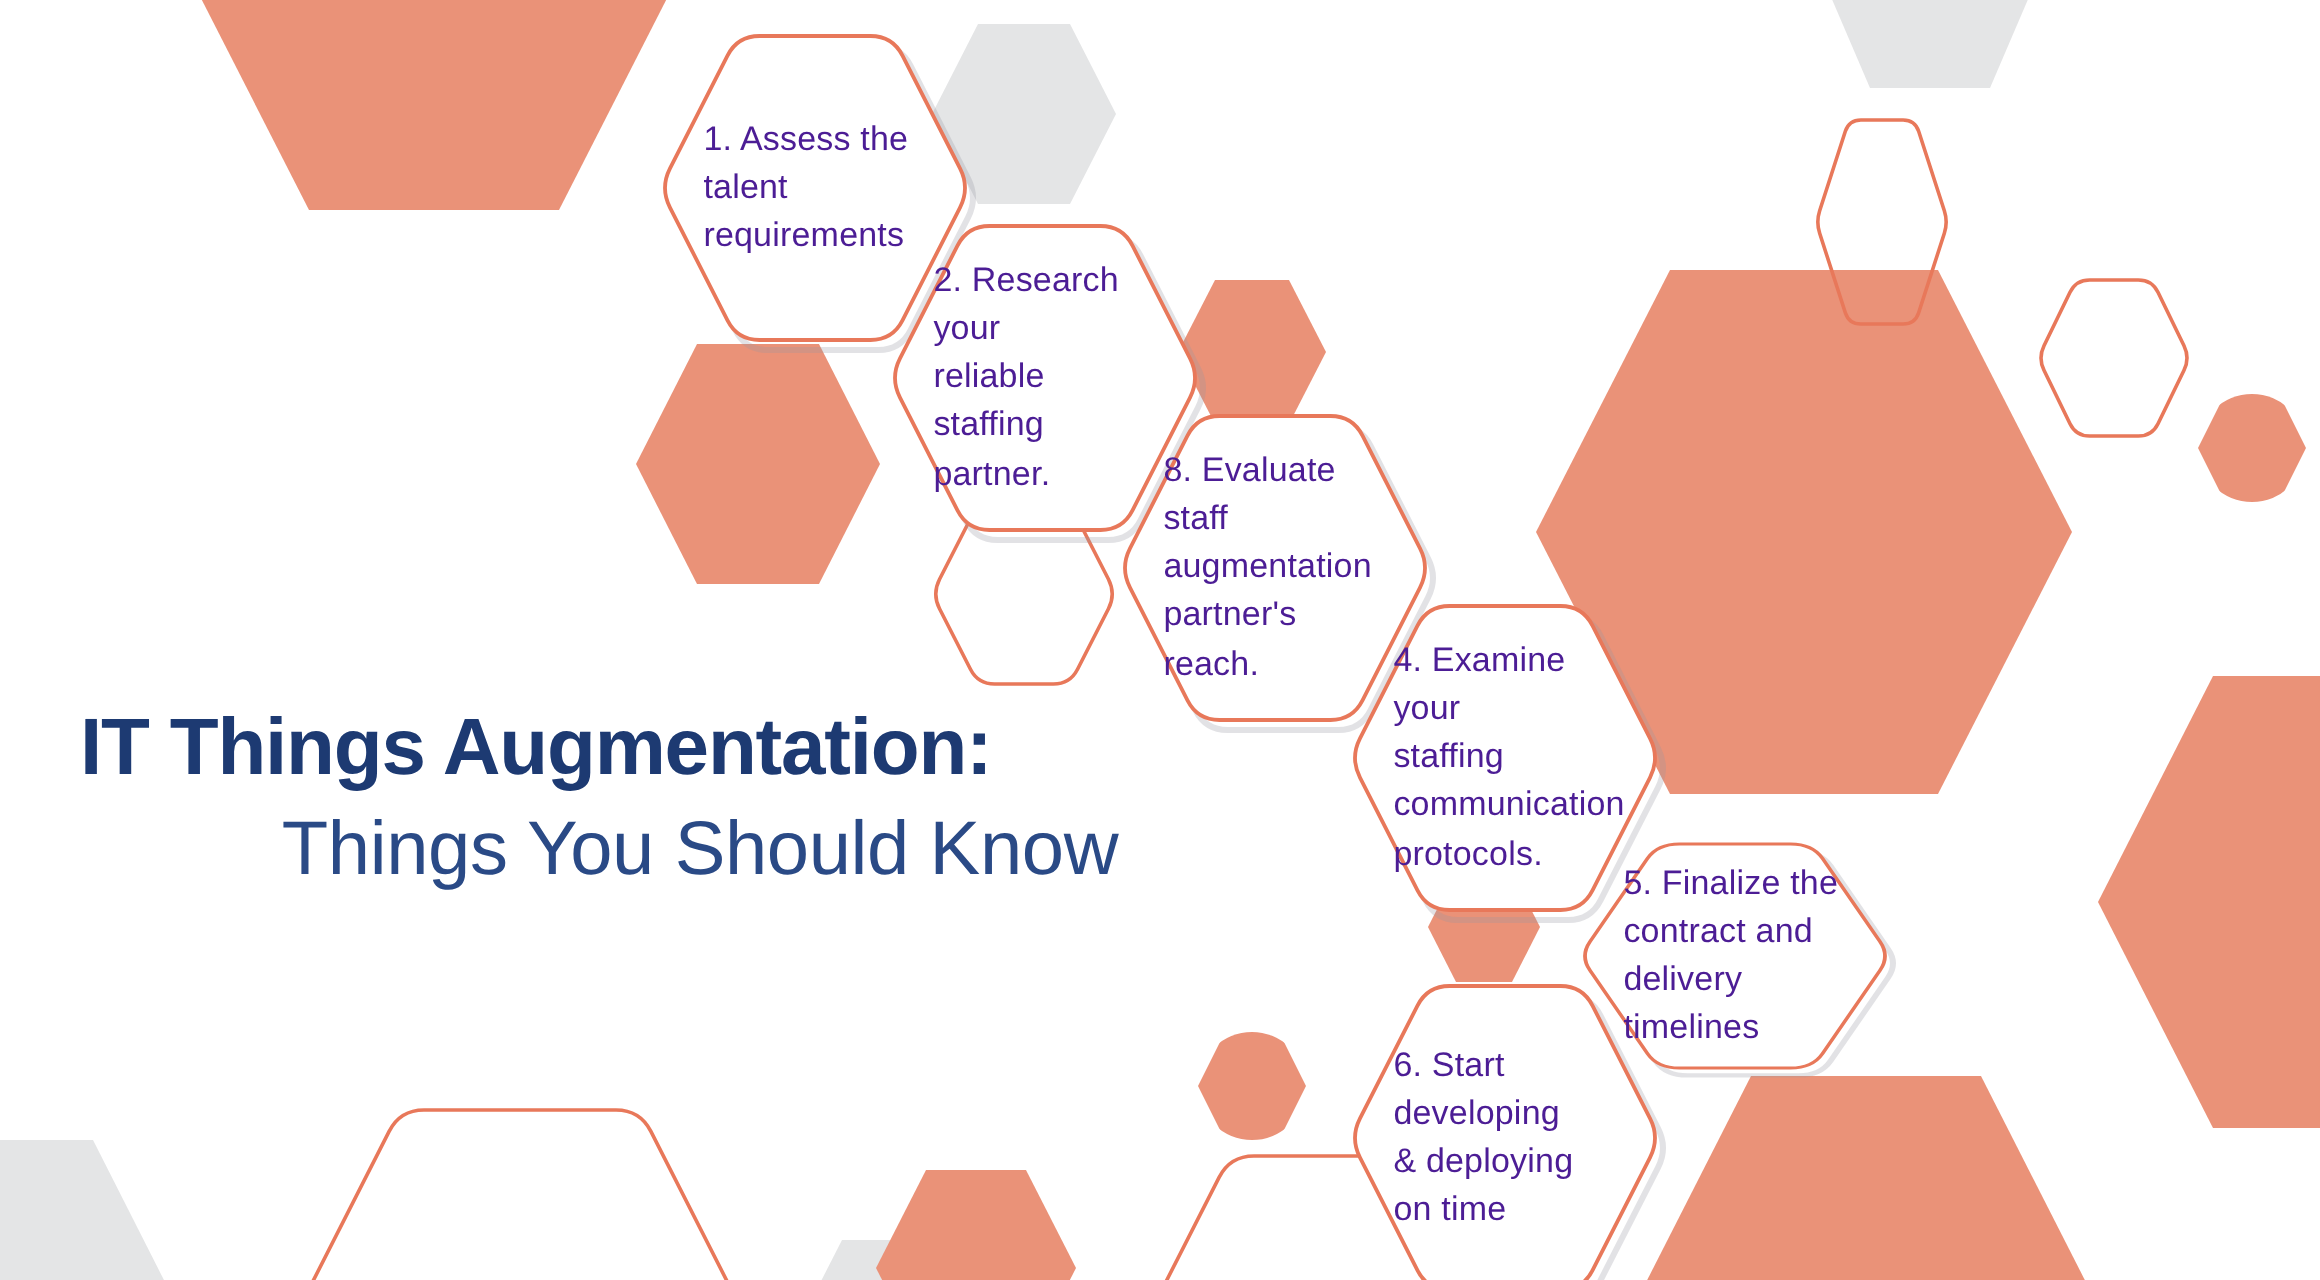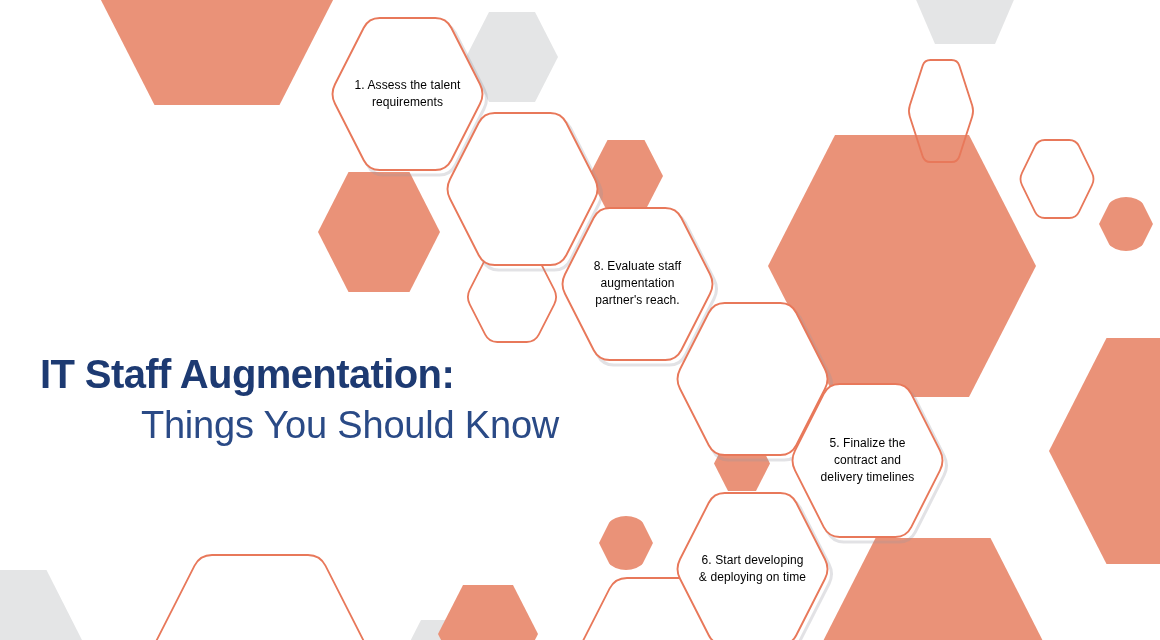--- a/index.html
+++ b/index.html
@@ -43,24 +43,23 @@
     width: 100%;
     height: 100%;
     overflow: visible;
   }
   .step-label {
     position: absolute;
     left: 14%;
     right: 14%;
     top: 50%;
     transform: translateY(-50%);
-    text-align: center;
-    color: #000000;
+    color: #4c1d95;
     font-family: "Liberation Sans", sans-serif;
-    font-size: 12px;
+    font-size: 17px;
     line-height: 1.42;
     letter-spacing: 0.1px;
     white-space: pre-line;
   }
 
   
   .headline {
     position: absolute;
     left: 40px;
     top: 352px;
@@ -141,53 +140,60 @@
           <path d="M33.75,9.80 Q38.75,0.00 49.75,0.00 L105.25,0.00 Q116.25,0.00 121.25,9.80 L150.00,66.20 Q155.00,76.00 150.00,85.80 L121.25,142.20 Q116.25,152.00 105.25,152.00 L49.75,152.00 Q38.75,152.00 33.75,142.20 L5.00,85.80 Q0.00,76.00 5.00,66.20 Z" fill="#ffffff" stroke="#e8785a" stroke-width="1.9"></path>
         </svg>
         <div class="step-label">1. Assess the talent
 requirements</div>
       </div>
       <div class="step" style="left: 445px; top: 113px; width: 155px; height: 152px;">
         <svg class="step-svg" viewBox="0 0 155 152" preserveAspectRatio="none">
           <path d="M33.75,9.80 Q38.75,0.00 49.75,0.00 L105.25,0.00 Q116.25,0.00 121.25,9.80 L150.00,66.20 Q155.00,76.00 150.00,85.80 L121.25,142.20 Q116.25,152.00 105.25,152.00 L49.75,152.00 Q38.75,152.00 33.75,142.20 L5.00,85.80 Q0.00,76.00 5.00,66.20 Z" transform="translate(4,5)" fill="none" stroke="rgba(150,150,160,0.28)" stroke-width="3"></path>
           <path d="M33.75,9.80 Q38.75,0.00 49.75,0.00 L105.25,0.00 Q116.25,0.00 121.25,9.80 L150.00,66.20 Q155.00,76.00 150.00,85.80 L121.25,142.20 Q116.25,152.00 105.25,152.00 L49.75,152.00 Q38.75,152.00 33.75,142.20 L5.00,85.80 Q0.00,76.00 5.00,66.20 Z" fill="#ffffff" stroke="#e8785a" stroke-width="1.9"></path>
         </svg>
+        <div class="step-label">2. Research your
+reliable staffing
+partner.</div>
       </div>
       <div class="step" style="left: 560px; top: 208px; width: 155px; height: 152px;">
         <svg class="step-svg" viewBox="0 0 155 152" preserveAspectRatio="none">
           <path d="M33.75,9.80 Q38.75,0.00 49.75,0.00 L105.25,0.00 Q116.25,0.00 121.25,9.80 L150.00,66.20 Q155.00,76.00 150.00,85.80 L121.25,142.20 Q116.25,152.00 105.25,152.00 L49.75,152.00 Q38.75,152.00 33.75,142.20 L5.00,85.80 Q0.00,76.00 5.00,66.20 Z" transform="translate(4,5)" fill="none" stroke="rgba(150,150,160,0.28)" stroke-width="3"></path>
           <path d="M33.75,9.80 Q38.75,0.00 49.75,0.00 L105.25,0.00 Q116.25,0.00 121.25,9.80 L150.00,66.20 Q155.00,76.00 150.00,85.80 L121.25,142.20 Q116.25,152.00 105.25,152.00 L49.75,152.00 Q38.75,152.00 33.75,142.20 L5.00,85.80 Q0.00,76.00 5.00,66.20 Z" fill="#ffffff" stroke="#e8785a" stroke-width="1.9"></path>
         </svg>
         <div class="step-label">8. Evaluate staff
 augmentation
 partner's reach.</div>
       </div>
       <div class="step" style="left: 675px; top: 303px; width: 155px; height: 152px;">
         <svg class="step-svg" viewBox="0 0 155 152" preserveAspectRatio="none">
           <path d="M33.75,9.80 Q38.75,0.00 49.75,0.00 L105.25,0.00 Q116.25,0.00 121.25,9.80 L150.00,66.20 Q155.00,76.00 150.00,85.80 L121.25,142.20 Q116.25,152.00 105.25,152.00 L49.75,152.00 Q38.75,152.00 33.75,142.20 L5.00,85.80 Q0.00,76.00 5.00,66.20 Z" transform="translate(4,5)" fill="none" stroke="rgba(150,150,160,0.28)" stroke-width="3"></path>
           <path d="M33.75,9.80 Q38.75,0.00 49.75,0.00 L105.25,0.00 Q116.25,0.00 121.25,9.80 L150.00,66.20 Q155.00,76.00 150.00,85.80 L121.25,142.20 Q116.25,152.00 105.25,152.00 L49.75,152.00 Q38.75,152.00 33.75,142.20 L5.00,85.80 Q0.00,76.00 5.00,66.20 Z" fill="#ffffff" stroke="#e8785a" stroke-width="1.9"></path>
         </svg>
+        <div class="step-label">4. Examine your
+staffing
+communication
+protocols.</div>
       </div>
-      <div class="step" style="left: 790px; top: 384px; width: 155px; height: 153px;">
+      <div class="step" style="left: 790px; top: 422px; width: 155px; height: 112px;">
         <svg class="step-svg" viewBox="0 0 155 152" preserveAspectRatio="none">
           <path d="M33.75,9.80 Q38.75,0.00 49.75,0.00 L105.25,0.00 Q116.25,0.00 121.25,9.80 L150.00,66.20 Q155.00,76.00 150.00,85.80 L121.25,142.20 Q116.25,152.00 105.25,152.00 L49.75,152.00 Q38.75,152.00 33.75,142.20 L5.00,85.80 Q0.00,76.00 5.00,66.20 Z" transform="translate(4,5)" fill="none" stroke="rgba(150,150,160,0.28)" stroke-width="3"></path>
           <path d="M33.75,9.80 Q38.75,0.00 49.75,0.00 L105.25,0.00 Q116.25,0.00 121.25,9.80 L150.00,66.20 Q155.00,76.00 150.00,85.80 L121.25,142.20 Q116.25,152.00 105.25,152.00 L49.75,152.00 Q38.75,152.00 33.75,142.20 L5.00,85.80 Q0.00,76.00 5.00,66.20 Z" fill="#ffffff" stroke="#e8785a" stroke-width="1.9"></path>
         </svg>
         <div class="step-label">5. Finalize the
 contract and
 delivery timelines</div>
       </div>
       <div class="step" style="left: 675px; top: 493px; width: 155px; height: 152px;">
         <svg class="step-svg" viewBox="0 0 155 152" preserveAspectRatio="none">
           <path d="M33.75,9.80 Q38.75,0.00 49.75,0.00 L105.25,0.00 Q116.25,0.00 121.25,9.80 L150.00,66.20 Q155.00,76.00 150.00,85.80 L121.25,142.20 Q116.25,152.00 105.25,152.00 L49.75,152.00 Q38.75,152.00 33.75,142.20 L5.00,85.80 Q0.00,76.00 5.00,66.20 Z" transform="translate(4,5)" fill="none" stroke="rgba(150,150,160,0.28)" stroke-width="3"></path>
           <path d="M33.75,9.80 Q38.75,0.00 49.75,0.00 L105.25,0.00 Q116.25,0.00 121.25,9.80 L150.00,66.20 Q155.00,76.00 150.00,85.80 L121.25,142.20 Q116.25,152.00 105.25,152.00 L49.75,152.00 Q38.75,152.00 33.75,142.20 L5.00,85.80 Q0.00,76.00 5.00,66.20 Z" fill="#ffffff" stroke="#e8785a" stroke-width="1.9"></path>
         </svg>
         <div class="step-label">6. Start developing
 &amp; deploying on time</div>
       </div>
     </div>
 
   <div class="headline">
-    <div class="headline-line1">IT Staff Augmentation:</div>
+    <div class="headline-line1">IT Things Augmentation:</div>
     <div class="headline-line2">Things You Should Know</div>
   </div>
 
 </div>
 
 </body></html>

